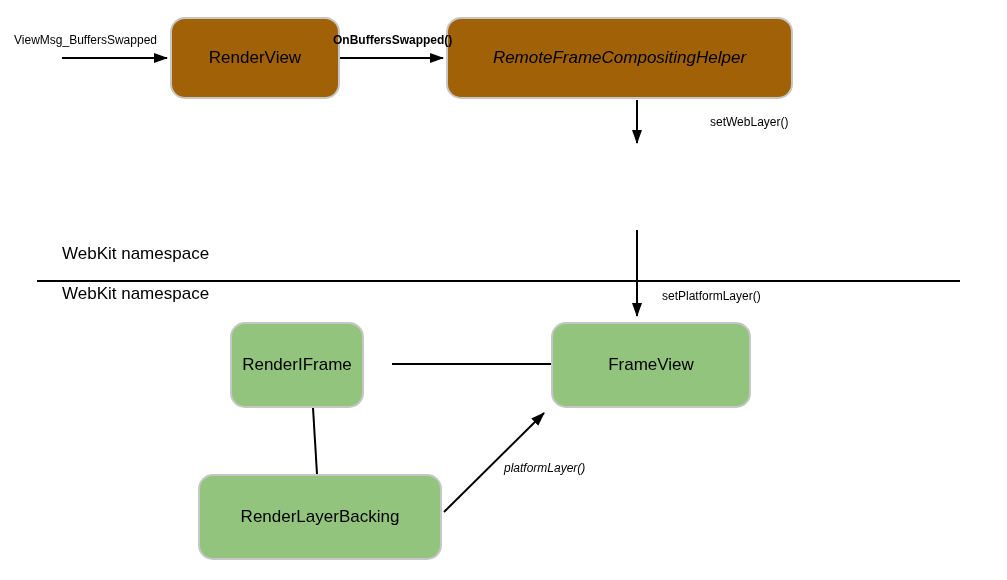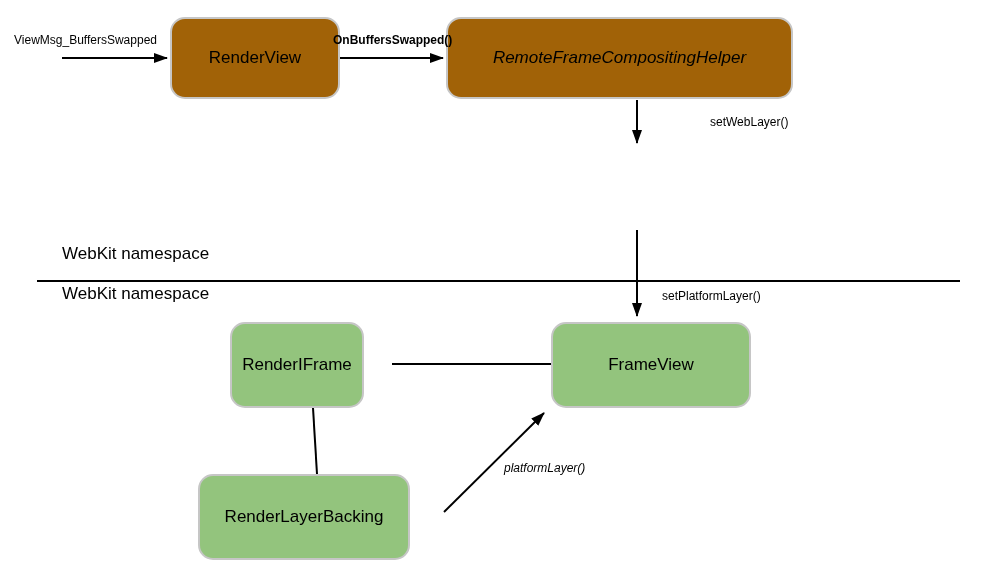--- a/index.html
+++ b/index.html
@@ -53,21 +53,21 @@
     font-size: 17px;
     color: #000000;
     white-space: nowrap;
   }
   
   #node-render-view            { left: 170px; top: 17px;  width: 170px; height: 82px; }
   #node-remote-helper          { left: 446px; top: 17px;  width: 347px; height: 82px; font-style: italic; }
   #node-web-frame              { left: 552px; top: 146px; width: 175px; height: 84px; }
   #node-render-iframe          { left: 230px; top: 322px; width: 134px; height: 86px; }
   #node-frame-view             { left: 551px; top: 322px; width: 200px; height: 86px; }
-  #node-render-layer-backing   { left: 198px; top: 474px; width: 212px; height: 86px; }
+  #node-render-layer-backing   { left: 198px; top: 474px; width: 244px; height: 86px; }
   
   #label-viewmsg           { left: 14px;  top: 33px;  }
   #label-onbuffersswapped  { left: 333px; top: 33px; font-weight: bold;  }
   #label-setweblayer       { left: 688px; top: 115px; margin-left: 22px; }
   #label-setplatformlayer  { left: 662px; top: 289px; }
   #label-platformlayer     { left: 504px; top: 461px; font-style: italic; }
   
   #label-webkit-namespace  { left: 62px;  top: 244px; }
   #label-webcore-namespace { left: 62px;  top: 284px; }
 </style>

